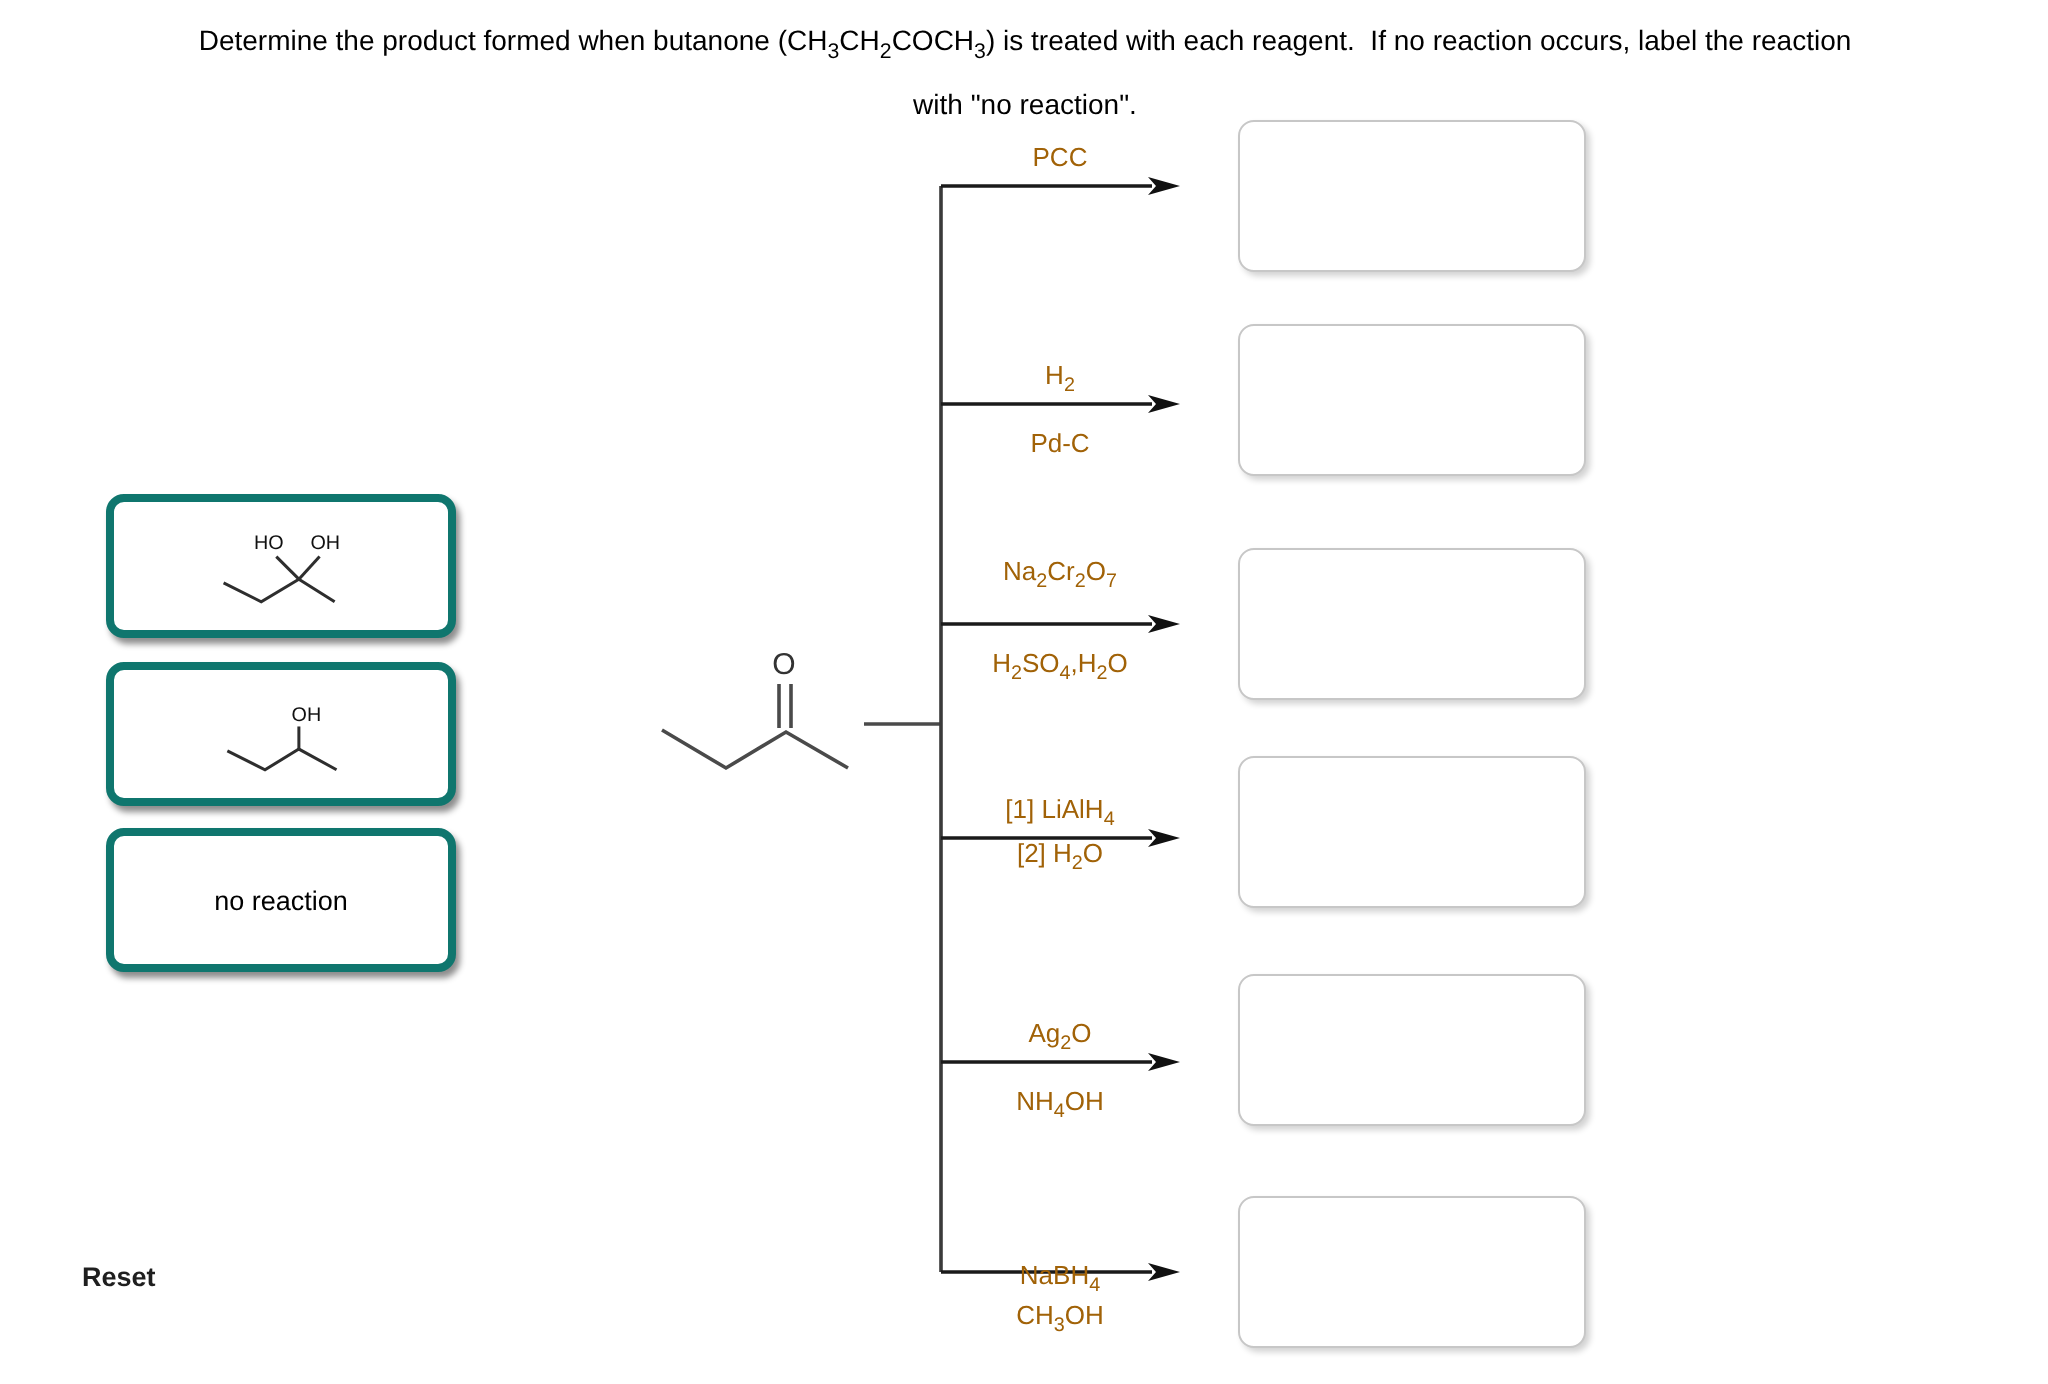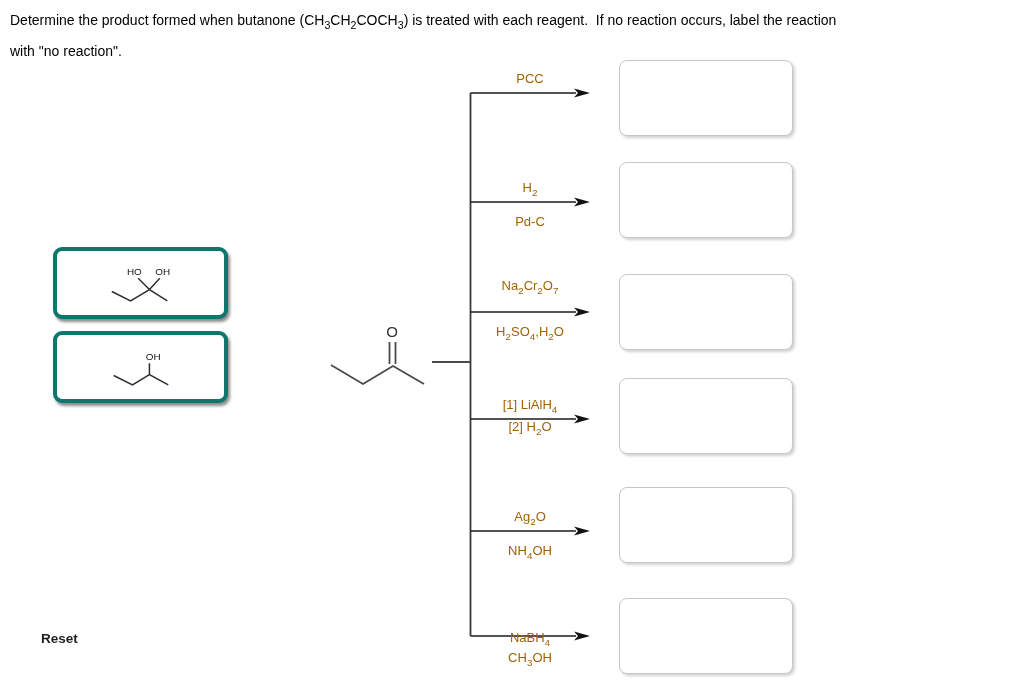--- a/index.html
+++ b/index.html
@@ -2,21 +2,21 @@
 <html><head>
 <meta charset="utf-8">
 <style>
   html,body { margin:0; padding:0; background:#ffffff; }
   .stage {
     position:relative; width:1024px; height:692px; background:#fff;
     font-family:"Liberation Sans", sans-serif; overflow:hidden; color:#000;
   }
   .title { position:absolute; left:10px; top:7px; width:1005px;
            font-size:14px; line-height:26px; color:#000; }
-  .title div { white-space:pre-wrap; }
+  .title div { white-space:pre-wrap;text-align:center; }
   sub { font-size:0.76em; }
 
   
   .card {
     position:absolute; left:53px; width:175px; height:72px; box-sizing:border-box;
     background:#fff; border:4px solid #0f766e; border-radius:9px;
     box-shadow:2px 3px 3px rgba(0,0,0,0.45); cursor:grab;
   }
   .card svg { display:block; width:100%; height:100%; }
   .card-text { display:flex; align-items:center; justify-content:center;
@@ -68,20 +68,23 @@
   </div>
 
   <div class="card" style="top:331px">
     <svg viewBox="0 0 171 68">
       <text class="atom" x="99" y="27" text-anchor="middle">OH</text>
       <line class="bond" x1="95" y1="30" x2="95" y2="42"></line>
       <polyline class="bond" points="57,43 77,53 95,42 115,53"></polyline>
     </svg>
   </div>
 
+  <div class="card card-text" style="top:414px">
+    <span>no reaction</span>
+  </div>
 
   <svg class="molecule" viewBox="0 0 115 75">
     <text class="atom-big" x="67" y="17" text-anchor="middle">O</text>
     <line class="bond-gray" x1="64.5" y1="22" x2="64.5" y2="44"></line>
     <line class="bond-gray" x1="70.5" y1="22" x2="70.5" y2="44"></line>
     <polyline class="bond-gray" points="6,45 38,64 68,46 99,64"></polyline>
   </svg>
 
   <svg class="diagram" viewBox="0 0 270 600">
     <line x1="102" y1="312" x2="140.5" y2="312" stroke="#4a4a4a" stroke-width="1.8"></line>

